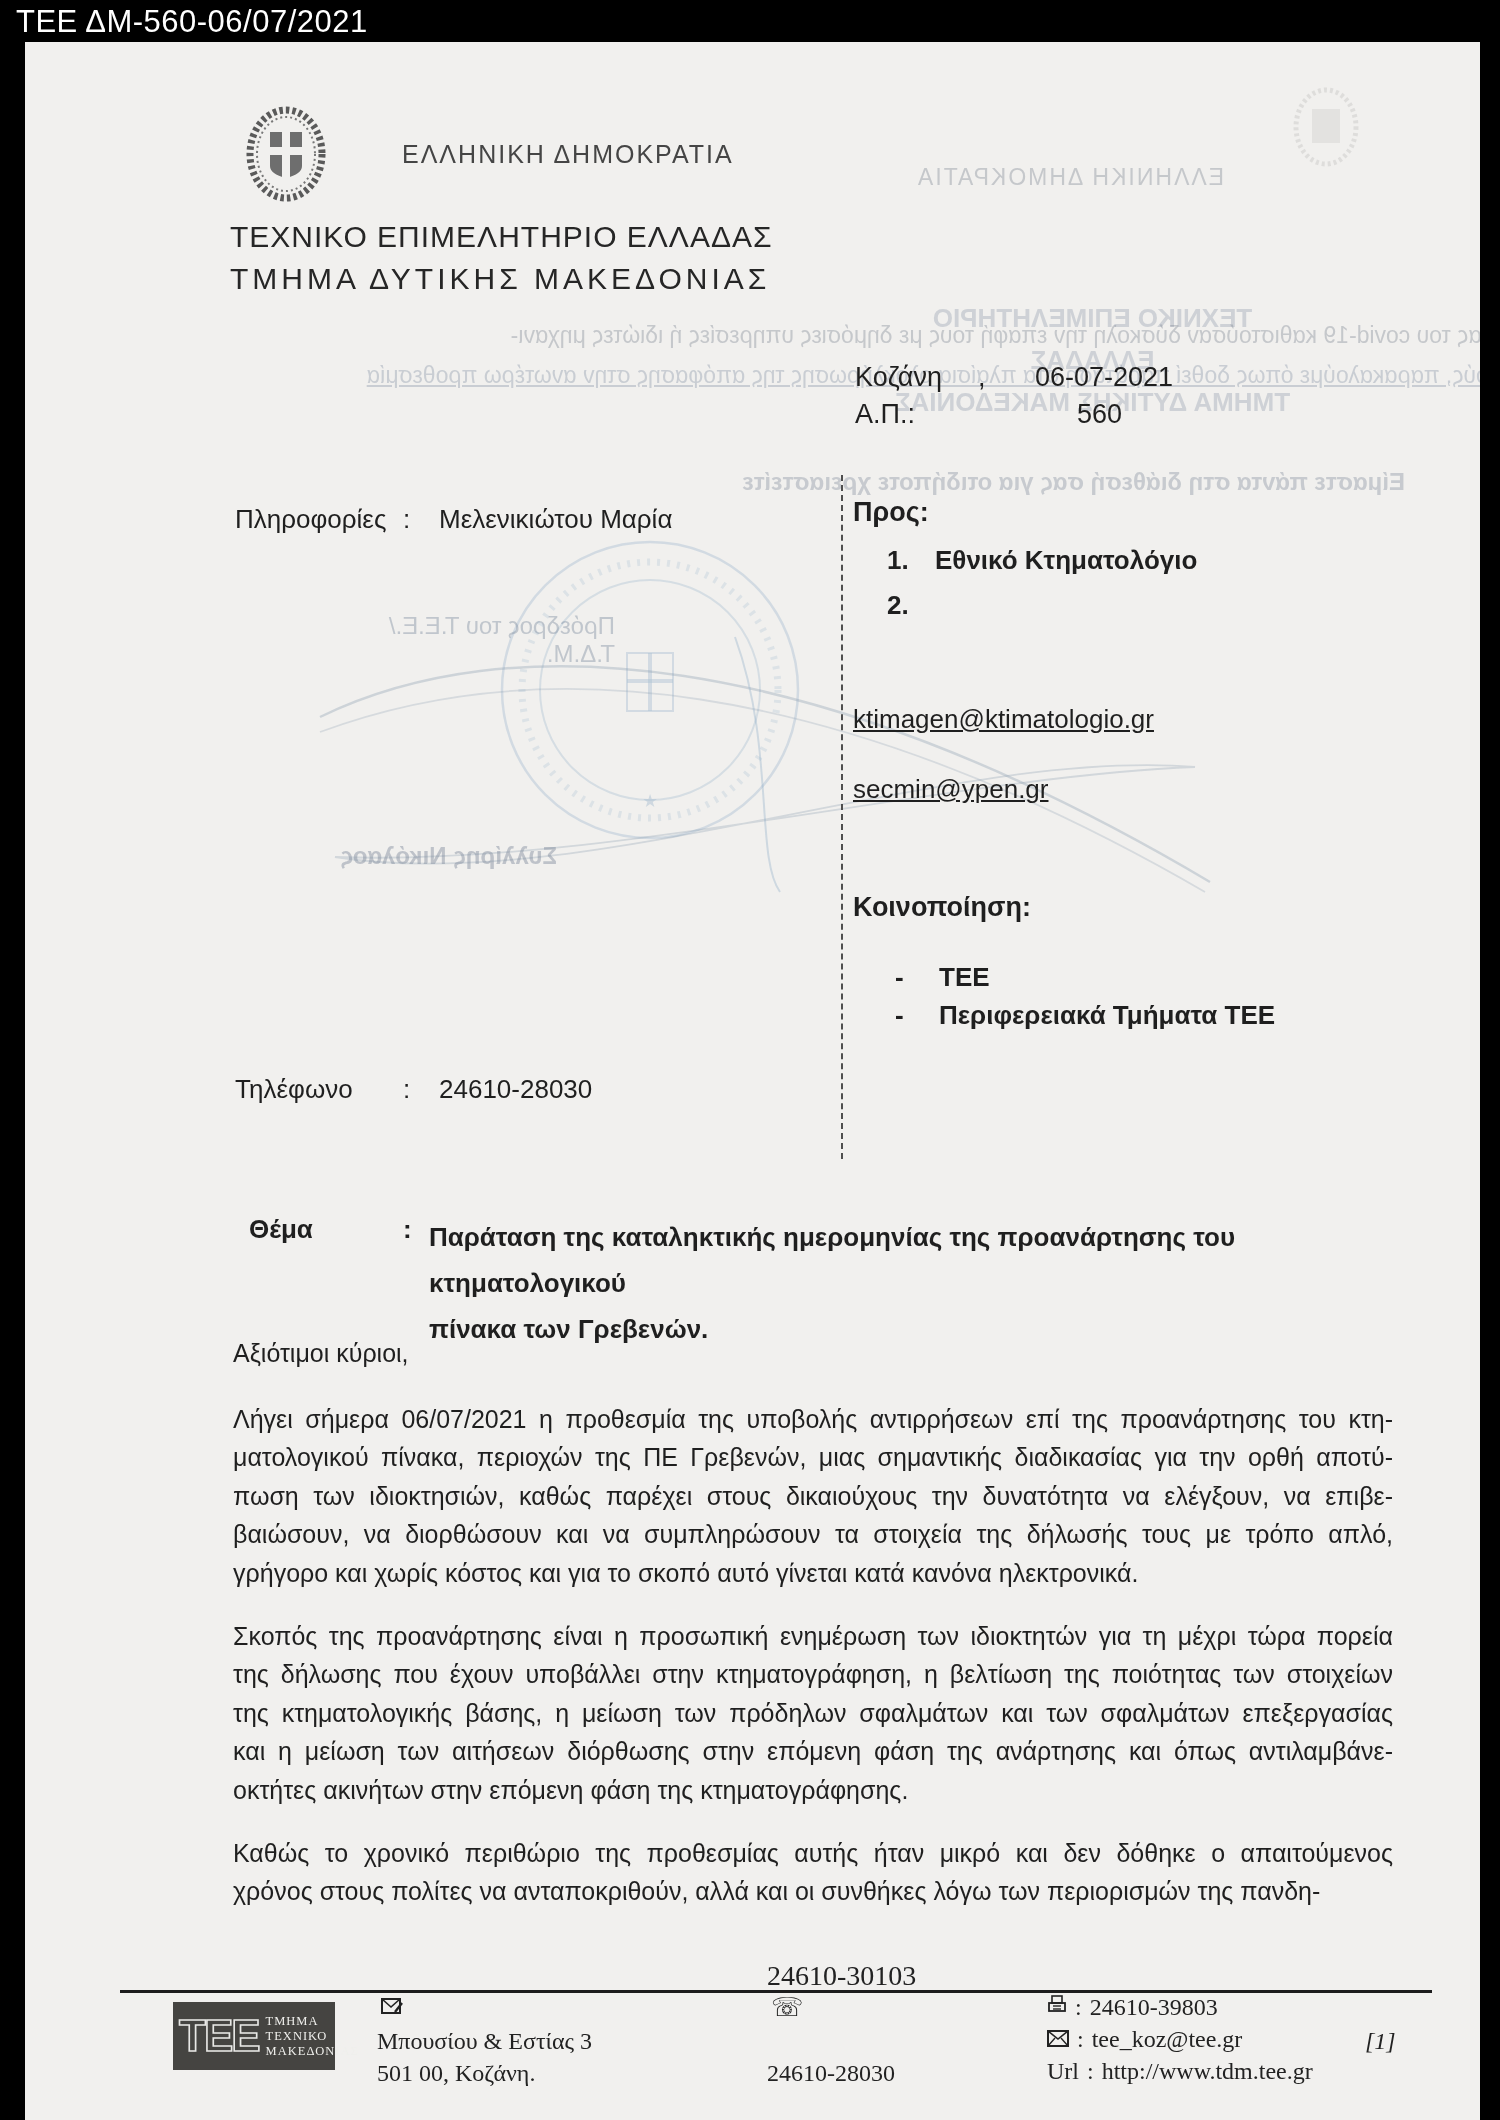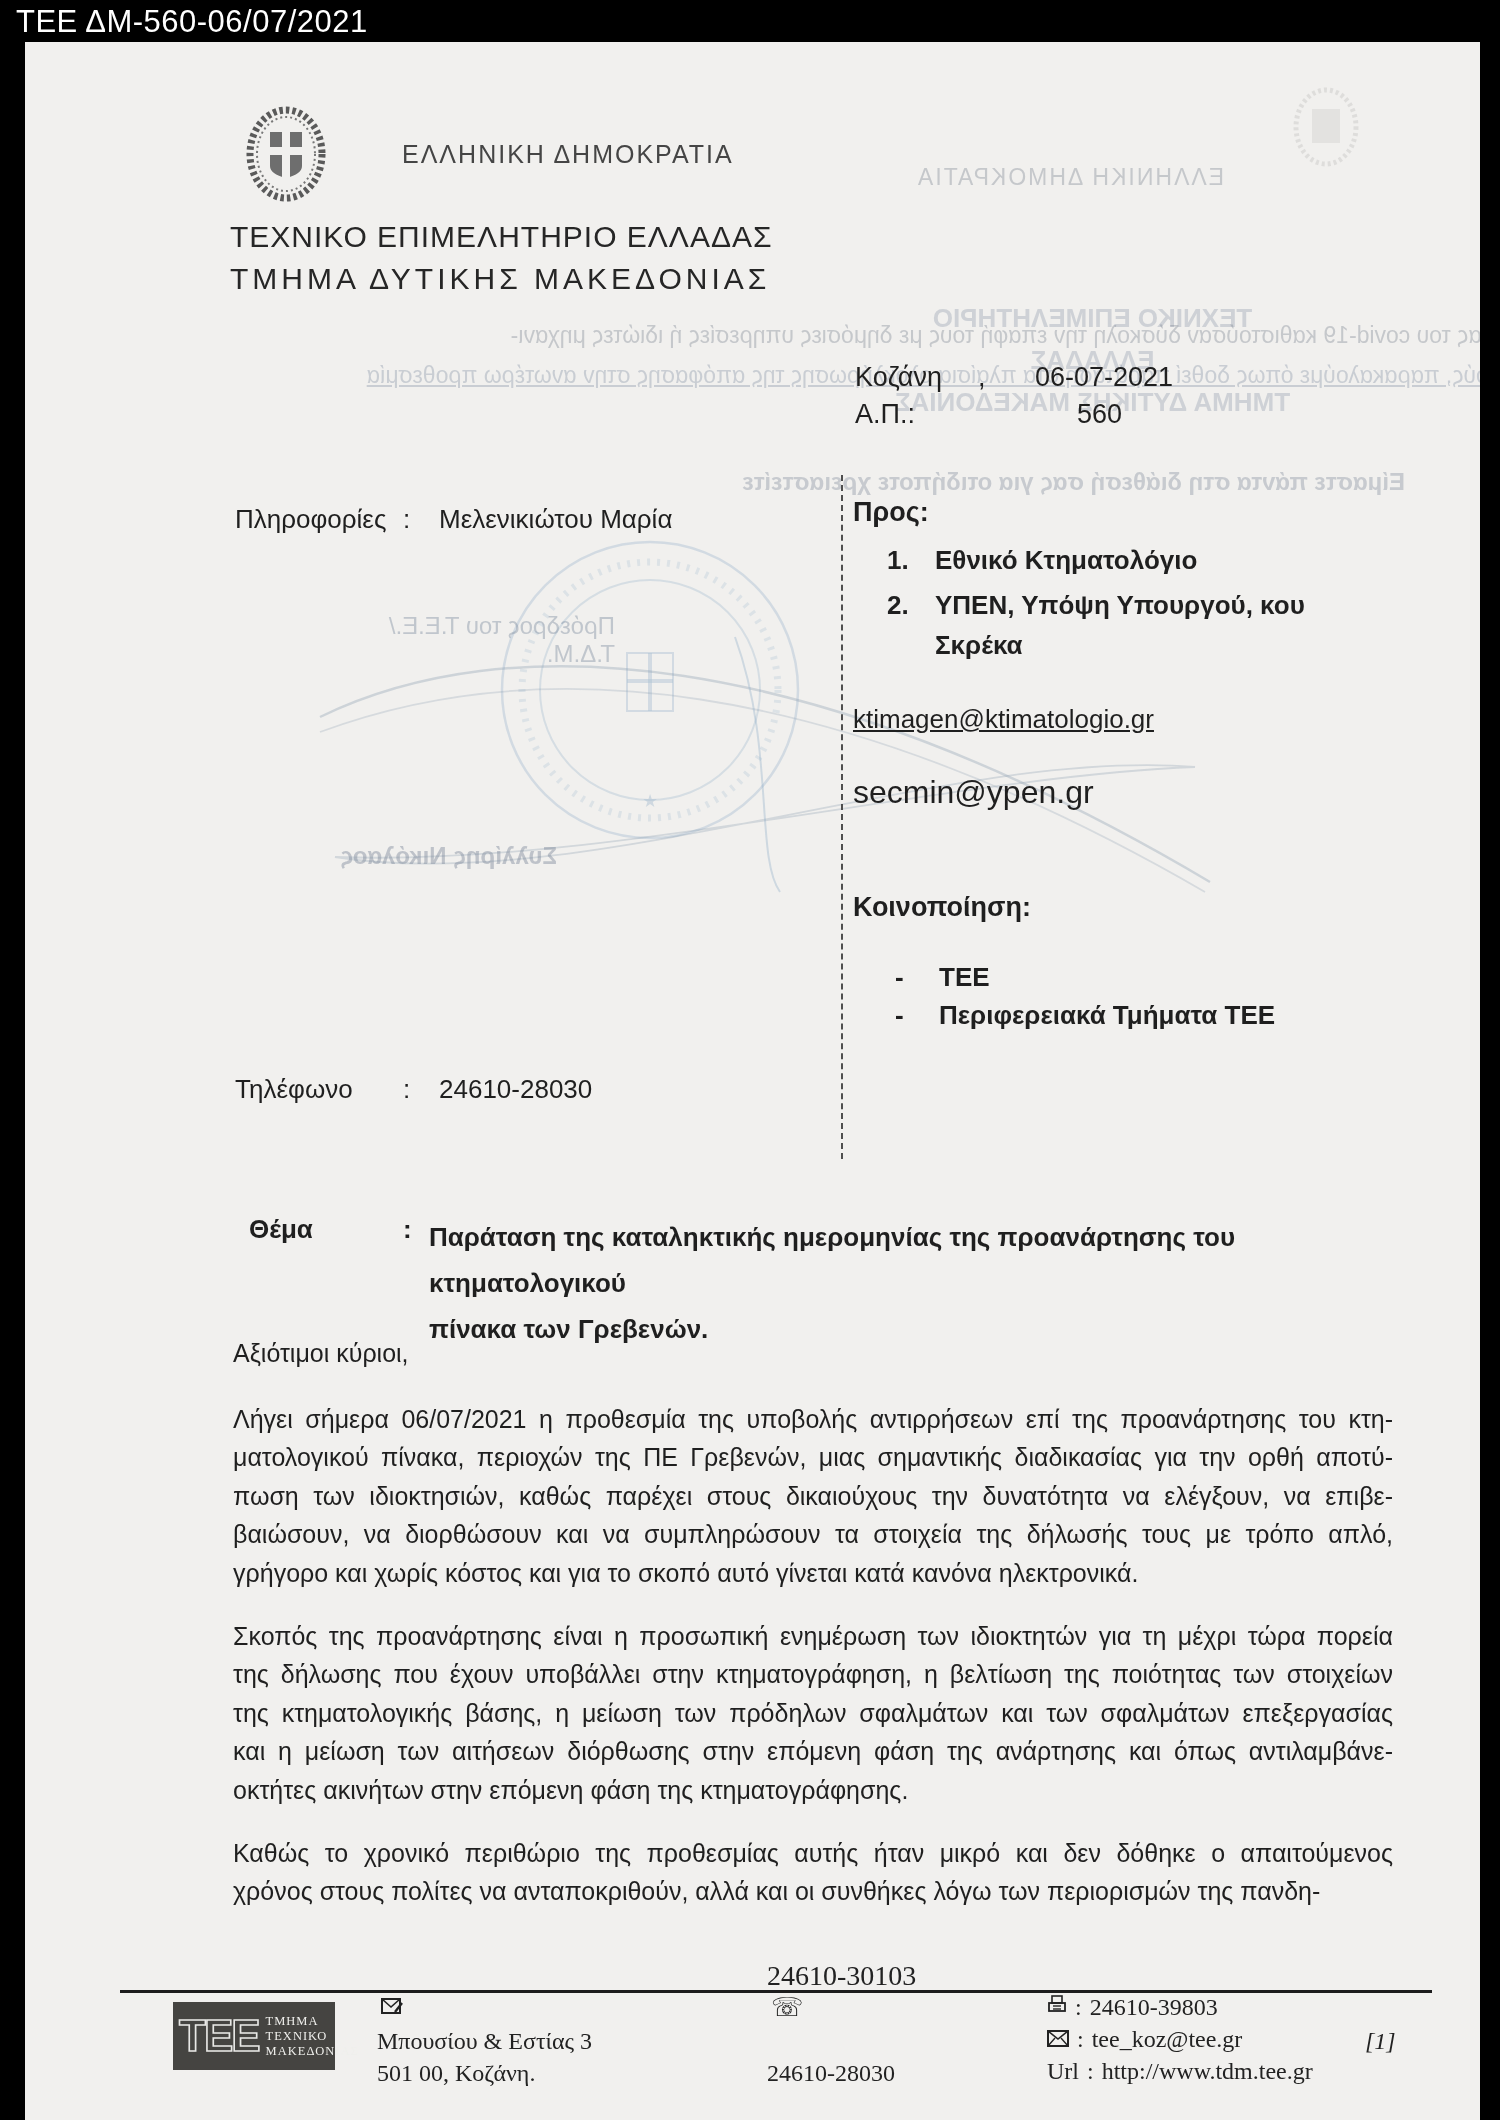--- a/index.html
+++ b/index.html
@@ -38,21 +38,21 @@
   
   #divider{left:816px;top:433px;height:684px;width:0;border-left:2px dashed #4e4e4e;}
 
   
   #pros-title{left:828px;top:455px;font-size:27px;font-weight:bold;}
   #recipients-list{left:862px;top:498px;width:470px;}
   .rec-item{display:flex;font-weight:bold;font-size:26px;line-height:40px;margin-bottom:5px;}
   .rec-num{width:48px;flex:0 0 48px;}
   .rec-text{width:400px;}
   #email-1{left:828px;top:662px;font-size:26px;text-decoration:underline;}
-  #email-2{left:828px;top:732px;font-size:32px;}
+  #email-2{left:828px;top:732px;font-size:26px;text-decoration:underline;}
   #cc-title{left:828px;top:850px;font-size:27px;font-weight:bold;}
   #cc-list{left:870px;top:916px;}
   .cc-item{display:flex;font-weight:bold;font-size:26px;line-height:38px;}
   .cc-num{width:44px;flex:0 0 44px;}
 
   
   #subject-label{left:208px;top:1172px;font-size:26px;font-weight:bold;margin-left:16px;}
   #subject-colon{left:378px;top:1172px;font-size:26px;font-weight:bold;}
   #subject-lines{left:404px;top:1172px;width:975px;font-size:26px;font-weight:bold;line-height:46px;}
 
@@ -170,21 +170,20 @@
     <div id="pros-title" class="abs">Προς:</div>
     <div id="recipients-list" class="abs">
 
         <div class="rec-item">
           <span class="rec-num">1.</span>
           <span class="rec-text">Εθνικό Κτηματολόγιο</span>
         </div>
 
         <div class="rec-item">
           <span class="rec-num">2.</span>
-          <span class="rec-text">ΥΠΕΝ, Υπόψη Υπουργού, κου Σκρέκα</span>
         </div>
       </div>
 
     <div id="email-1" class="abs">ktimagen@ktimatologio.gr</div>
     <div id="email-2" class="abs">secmin@ypen.gr</div>
 
     <div id="cc-title" class="abs">Κοινοποίηση:</div>
     <div id="cc-list" class="abs">
 
         <div class="cc-item">

